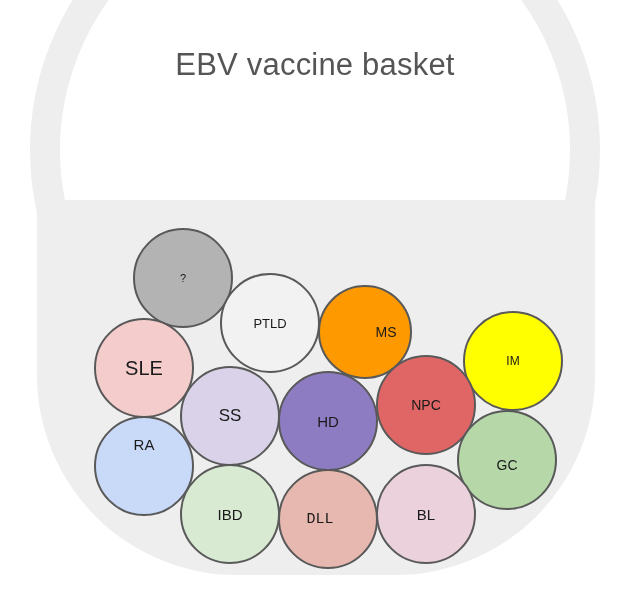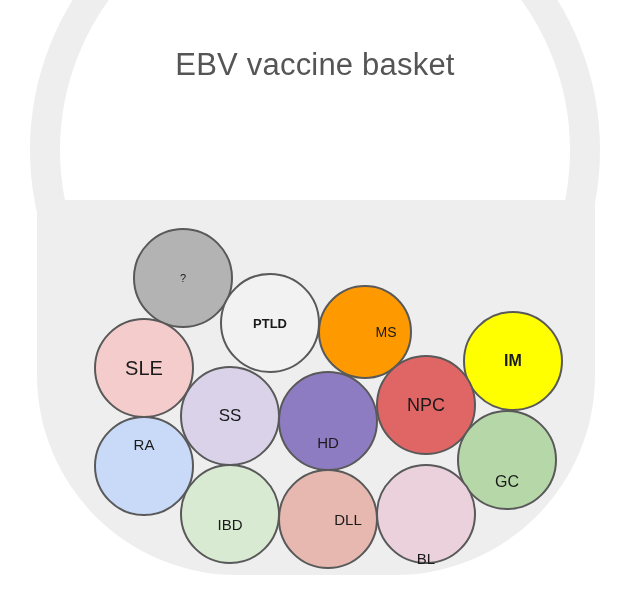--- a/index.html
+++ b/index.html
@@ -61,25 +61,25 @@
       <circle cx="230" cy="514" r="49" fill="#d9ead3" stroke="#595959" stroke-width="2"></circle>
       <circle cx="426" cy="514" r="49" fill="#ead1dc" stroke="#595959" stroke-width="2"></circle>
       <circle cx="328" cy="519" r="49" fill="#e6b8af" stroke="#595959" stroke-width="2"></circle>
     </g>
 </svg>
 
 <div class="title">EBV vaccine basket</div>
 
 <div id="labels-layer">
     <div class="ball-label" style="left: 183px; top: 278px; font-size: 11px;">?</div>
-    <div class="ball-label" style="left: 270px; top: 323px; font-size: 13px; font-weight: bold;">PTLD</div>
+    <div class="ball-label" style="left: 270px; top: 323px; font-size: 13px;">PTLD</div>
     <div class="ball-label" style="left: 386px; top: 332px; font-size: 14px;">MS</div>
-    <div class="ball-label" style="left: 513px; top: 361px; font-size: 16px; font-weight: bold;">IM</div>
+    <div class="ball-label" style="left: 513px; top: 361px; font-size: 12px;">IM</div>
     <div class="ball-label" style="left: 144px; top: 368px; font-size: 20px;">SLE</div>
-    <div class="ball-label" style="left: 426px; top: 405px; font-size: 18px;">NPC</div>
+    <div class="ball-label" style="left: 426px; top: 405px; font-size: 14px;">NPC</div>
     <div class="ball-label" style="left: 230px; top: 416px; font-size: 17px;">SS</div>
-    <div class="ball-label" style="left: 328px; top: 421px; font-size: 15px; margin-top: 21px;">HD</div>
-    <div class="ball-label" style="left: 507px; top: 482px; font-size: 16px;">GC</div>
+    <div class="ball-label" style="left: 328px; top: 421px; font-size: 15px;">HD</div>
+    <div class="ball-label" style="left: 507px; top: 465px; font-size: 14px;">GC</div>
     <div class="ball-label" style="left: 144px; top: 444px; font-size: 15px;">RA</div>
-    <div class="ball-label" style="left: 230px; top: 514px; font-size: 15px; margin-top: 10px;">IBD</div>
-    <div class="ball-label" style="left: 426px; top: 514px; font-size: 15px; margin-top: 44px;">BL</div>
-    <div class="ball-label" style="left: 348px; top: 519px; font-size: 15px;">DLL</div>
+    <div class="ball-label" style="left: 230px; top: 514px; font-size: 15px;">IBD</div>
+    <div class="ball-label" style="left: 426px; top: 514px; font-size: 15px;">BL</div>
+    <div class="ball-label" style="left: 320px; top: 519px; font-size: 15px; font-family: Liberation Mono, monospace;">DLL</div>
   </div>
 
 </body></html>

